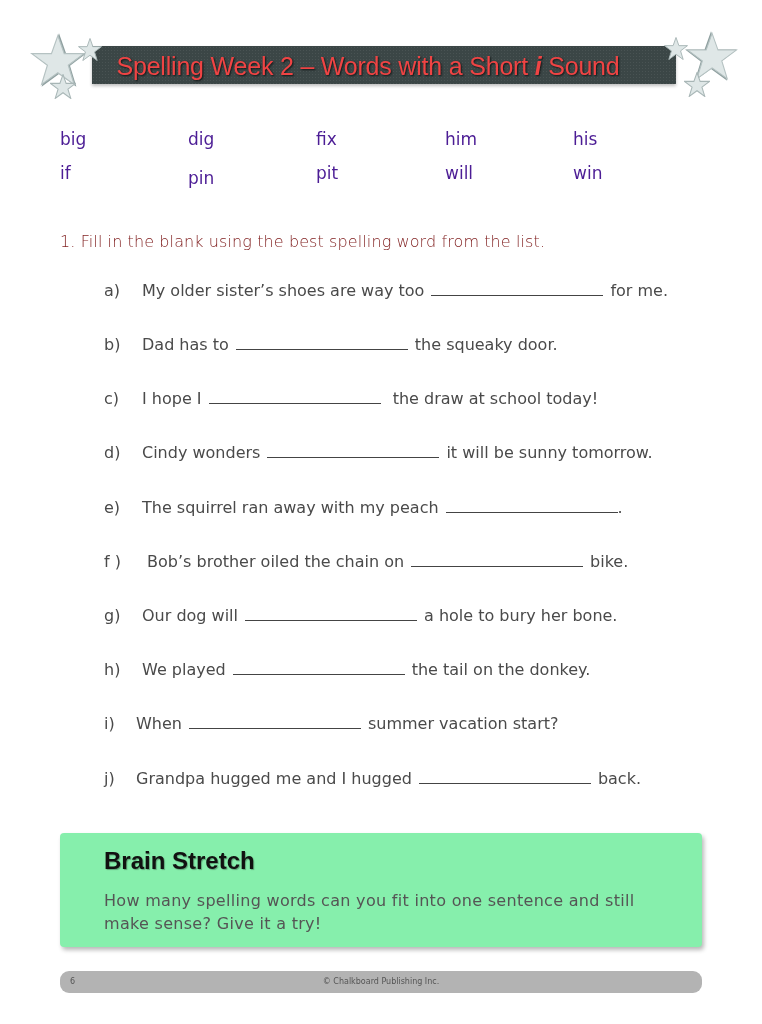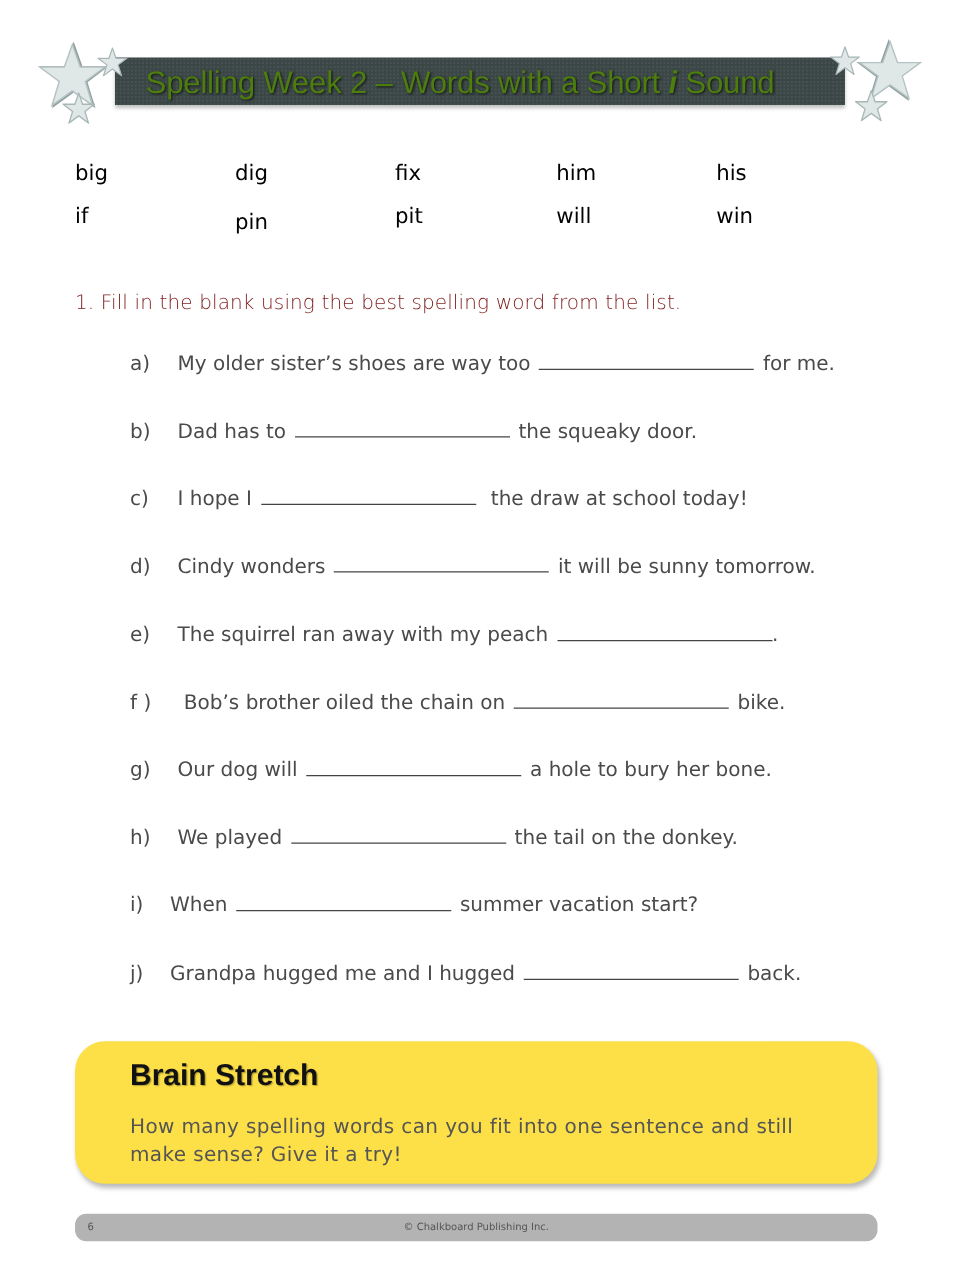--- a/index.html
+++ b/index.html
@@ -30,42 +30,42 @@
         radial-gradient(rgba(255,255,255,0.07) 0.8px, transparent 1px);
       background-size: 3px 3px;
       box-shadow: 0 2px 3px rgba(0,0,0,0.25);
     }
     .banner-title {
       position: absolute;
       left: 92px; top: 46px;
       width: 552px; height: 38px;
       line-height: 40px;
       text-align: center;
-      color: #4d7c0f;
+      color: #ef4444;
       font-family: "Liberation Sans", sans-serif;
       font-size: 25px;
       letter-spacing: -0.2px;
       text-shadow: 1px 1px 2px rgba(0,0,0,0.7);
       white-space: nowrap;
     }
     .banner-title .em {
       font-weight: bold;
       font-style: italic;
     }
     .star {
       position: absolute;
     }
     .star svg { display: block; }
 
     
     .word {
       position: absolute;
       font-family: "DejaVu Sans", sans-serif;
       font-size: 17px;
-      color: #000000;
+      color: #4c1d95;
     }
 
     
     .instruction {
       position: absolute;
       left: 60px; top: 232px;
       font-family: "DejaVu Sans", sans-serif;
       font-weight: 200;
       font-size: 16px;
       color: #7f1d1d;
@@ -92,22 +92,22 @@
       height: 0;
       border-bottom: 1.6px solid #444;
       margin: 0 7px 4px 7px;
     }
 
     
     .brain {
       position: absolute;
       left: 60px; top: 833px;
       width: 642px; height: 114px;
-      background: #fde047;
-      border-radius: 24px;
+      background: #86efac;
+      border-radius: 4px;
       box-shadow: 2px 3px 4px rgba(0,0,0,0.28);
     }
     .brain-title {
       position: absolute;
       left: 44px; top: 14px;
       font-family: "Liberation Sans", sans-serif;
       font-weight: bold;
       font-size: 24px;
       color: #111;
       text-shadow: 1px 1px 1px rgba(0,0,0,0.3);

